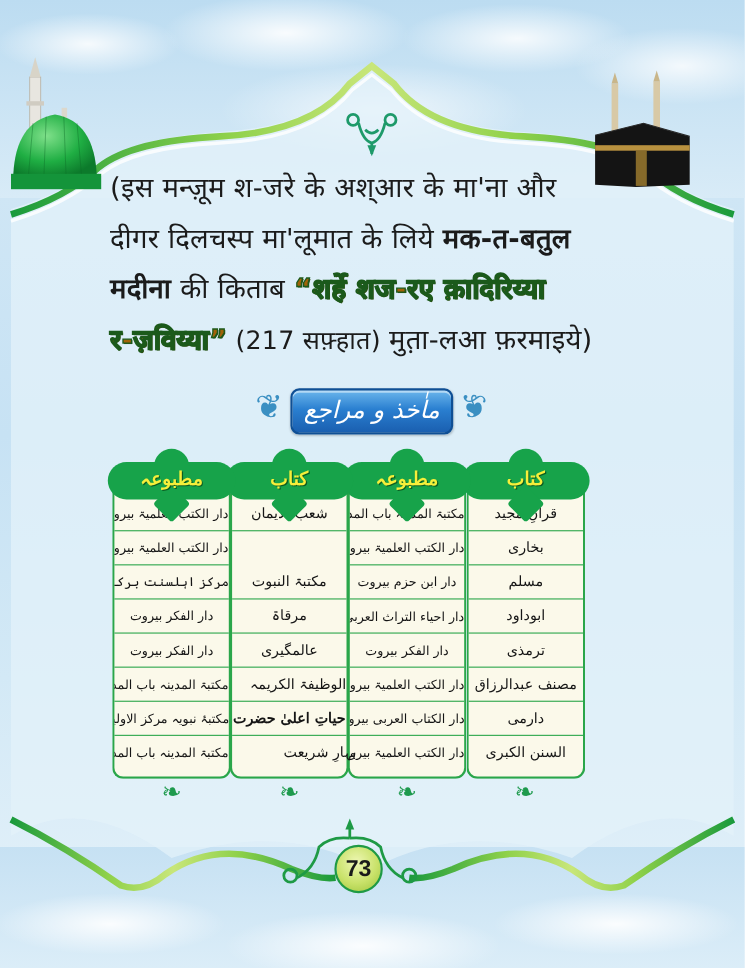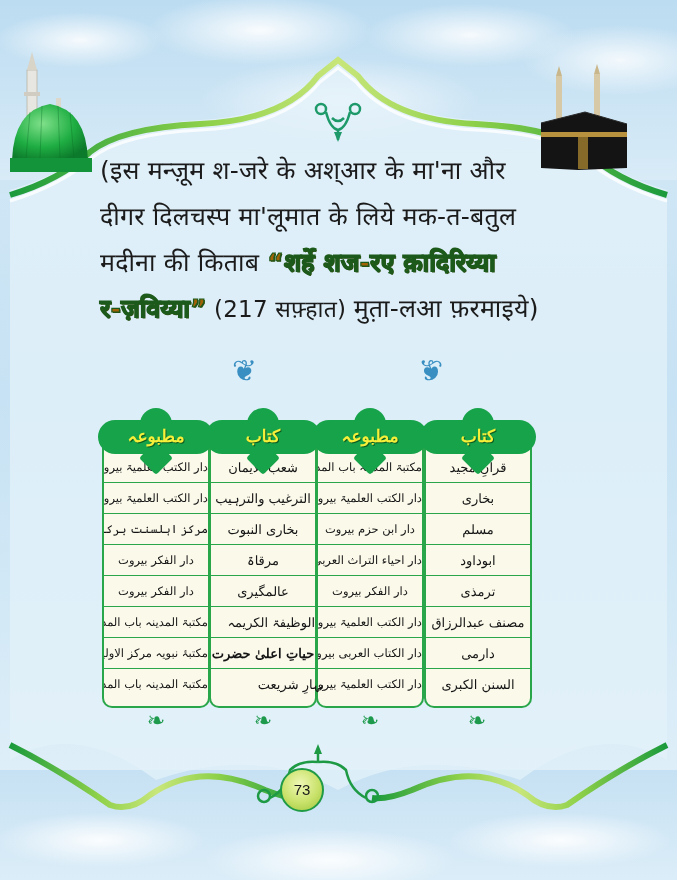--- a/index.html
+++ b/index.html
@@ -33,21 +33,21 @@
   }
   .para {
     position: absolute; left: 100px; top: 148px; width: 480px;
     font-family: "DejaVu Sans", sans-serif;
     color: #1b1b1b;
     font-size: 25px;
     line-height: 46px;
     letter-spacing: 0.2px;
   }
   .para .line { display: block; white-space: nowrap; }
-  .para .bold { font-weight: normal; }
+  .para .bold { font-weight: bold; }
   .para .hl {
     font-weight: bold;
     color: #a16207;
     -webkit-text-stroke: 1.2px #1b5a1b;
     text-shadow: 1px 1px 0 #2e4d11;
   }
   .para .small { font-size: 23px; }
 
   .title-badge {
     position: absolute; left: 264px; top: 353px; width: 148px; height: 42px;
@@ -112,28 +112,28 @@
   }
   .cell.last { border-bottom: none; }
   .cell.book { font-size: 13px; }
 
   .bot-orn {
     position: absolute; top: 710px; width: 60px; height: 30px;
     color: #1e9a4d; font-size: 22px; text-align: center; line-height: 22px;
   }
 
   .page-num {
-    position: absolute; left: 280px; top: 768px; width: 44px; height: 44px;
+    position: absolute; left: 304px; top: 768px; width: 44px; height: 44px;
     border-radius: 50%;
     background: radial-gradient(circle at 45% 35%, #eef7b4 0%, #c9e26a 55%, #9cc43a 100%);
     border: 2px solid #1f9a45;
     color: #1a1a1a;
     font-family: "Liberation Sans", sans-serif;
-    font-weight: normal;
-    font-size: 15px;
+    font-weight: bold;
+    font-size: 21px;
     text-align: center;
     line-height: 40px;
   }
 </style>
 </head>
 <body>
 
 <div class="sky-top"></div>
 <div class="sky-bottom"></div>
 
@@ -218,20 +218,21 @@
     </span>
     <span class="line">
       <span class="bold">मदीना</span><span> की किताब </span><span class="hl">“शर्हे शज-रए क़ादिरिय्या</span>
     </span>
     <span class="line">
       <span class="hl">र-ज़विय्या”</span><span class="small"> (217 सफ़्हात) </span><span>मुत़ा-लआ फ़रमाइये)</span>
     </span>
   </div>
 
   <div class="ornament" style="left:232px; top:356px;">❦</div>
+  <div class="title-badge">ماٰخذ و مراجع</div>
   <div class="ornament" style="left:418px; top:356px; transform: scaleX(-1);">❦</div>
 
   <div class="table-wrap">
 
     <div class="col" style="left:322px;">
       <div class="col-body">
         <div class="cell book" style="top:8px;">قرانِ مجید</div>
         <div class="cell book" style="top:39px;">بخاری</div>
         <div class="cell book" style="top:70px;">مسلم</div>
         <div class="cell book" style="top:101px;">ابوداود</div>
@@ -259,22 +260,21 @@
       </div>
       <div class="col-head"></div>
       <div class="col-head-bump"></div>
       <div class="col-head-tail"></div>
       <div class="col-head-label">مطبوعہ</div>
     </div>
 
     <div class="col" style="left:107px;">
       <div class="col-body">
         <div class="cell book" style="top:8px;">شعب الایمان</div>
-        <div class="cell book" style="top:39px;">الترغیب والترہیب</div>
-        <div class="cell book" style="top:70px;">بخاری النبوت</div>
+        <div class="cell book" style="top:70px;">مکتبۃ النبوت</div>
         <div class="cell book" style="top:101px;">مرقاۃ</div>
         <div class="cell book" style="top:132px;">عالمگیری</div>
         <div class="cell book" style="top:163px;padding-left:36px;">الوظیفۃ الکریمہ</div>
         <div class="cell book" style="top:194px;font-weight:bold;">حیاتِ اعلیٰ حضرت</div>
         <div class="cell book last" style="top:225px;margin-left:28px;">بہارِ شریعت</div>
       </div>
       <div class="col-head"></div>
       <div class="col-head-bump"></div>
       <div class="col-head-tail"></div>
       <div class="col-head-label">کتاب</div>

